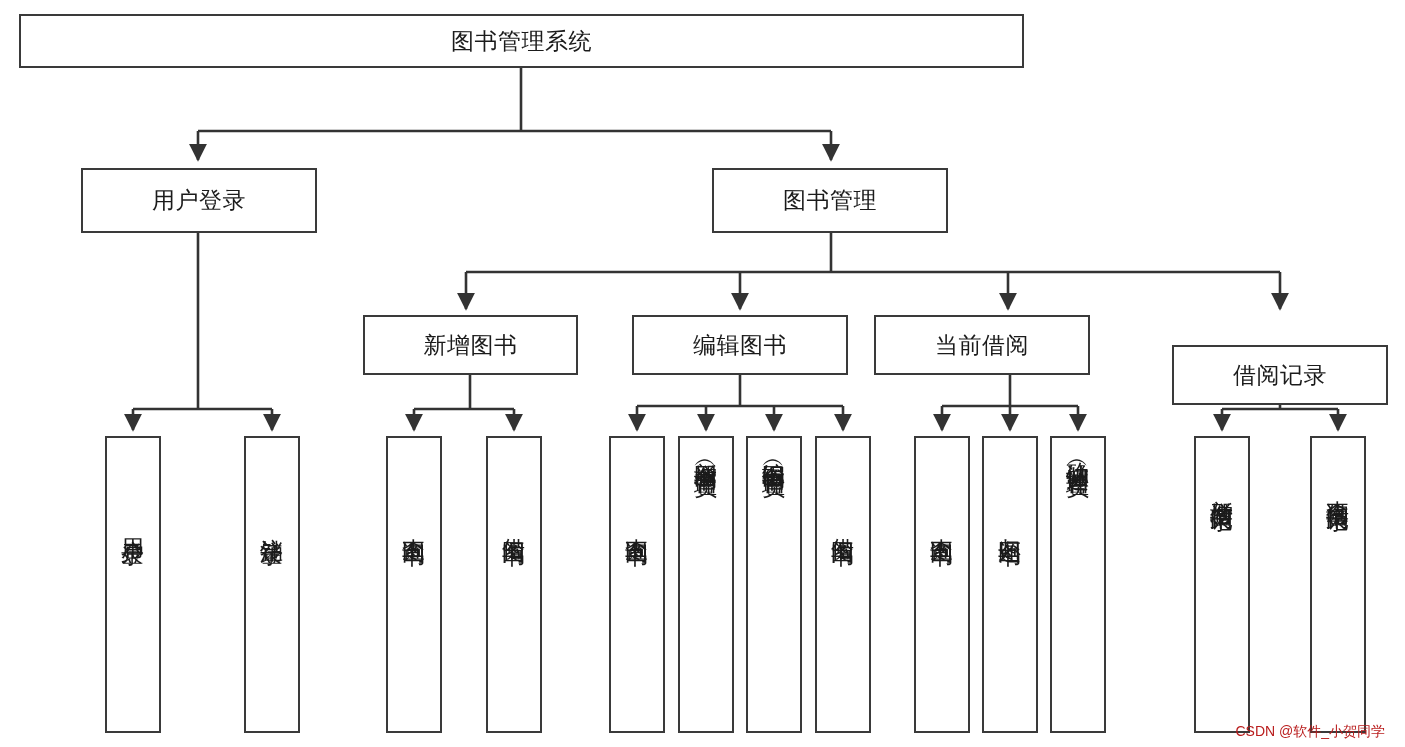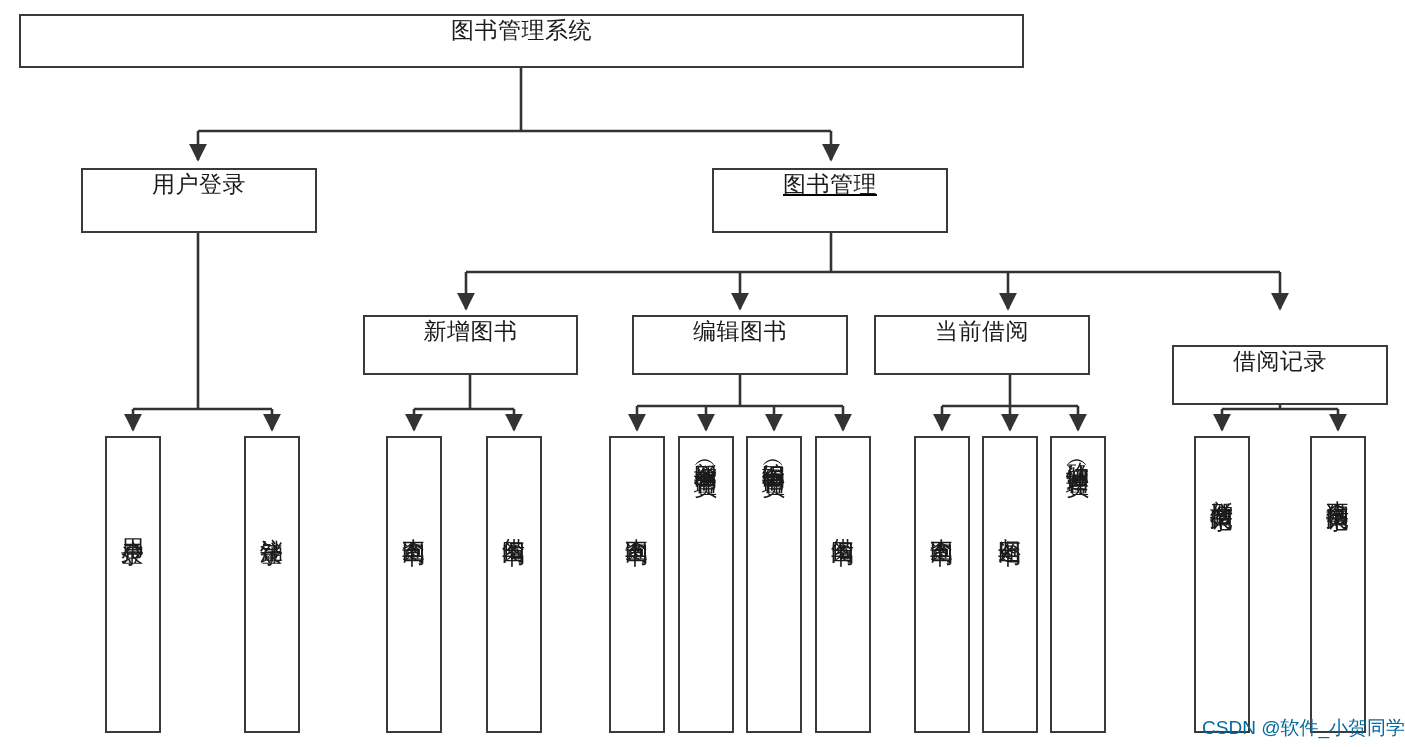--- a/index.html
+++ b/index.html
@@ -25,21 +25,21 @@
     width: 1405px;
     height: 747px;
     pointer-events: none;
   }
   .node {
     position: absolute;
     box-sizing: border-box;
     background: #ffffff;
     border: 2px solid #3a3a3a;
     display: flex;
-    align-items: flex-start;
+    align-items: center;
     justify-content: center;
     z-index: 2;
   }
   .node .label {
     color: #1b1b1b;
     font-size: 23px;
     line-height: 1.22;
     letter-spacing: 0.5px;
     white-space: nowrap;
   }
@@ -50,24 +50,24 @@
   .node.vert .label {
     writing-mode: vertical-rl;
     text-orientation: upright;
     -webkit-writing-mode: vertical-rl;
     white-space: nowrap;
     letter-spacing: 2px;
     font-size: 23px;
   }
   #watermark {
     position: absolute;
-    right: 0;
+    right: 20px;
     bottom: 6px;
-    font-size: 19px;
-    color: #0369a1;
+    font-size: 14px;
+    color: #b91c1c;
     z-index: 5;
     white-space: nowrap;
     pointer-events: none;
   }
 </style>
 </head>
 <body>
 
 <div id="diagram-root">
 
@@ -122,21 +122,21 @@
   </svg>
 
   <div class="node" style="left:19px; top:14px; width:1005px; height:54px;">
     <span class="label">图书管理系统</span>
   </div>
 
   <div class="node" style="left:81px; top:168px; width:236px; height:65px;">
     <span class="label">用户登录</span>
   </div>
 
-  <div class="node" style="left:712px; top:168px; width:236px; height:65px;text-decoration:underline;">
+  <div class="node" style="left:712px; top:168px; width:236px; height:65px;">
     <span class="label">图书管理</span>
   </div>
 
   <div class="node" style="left:363px; top:315px; width:215px; height:60px;">
     <span class="label">新增图书</span>
   </div>
 
   <div class="node" style="left:632px; top:315px; width:216px; height:60px;">
     <span class="label">编辑图书</span>
   </div>

